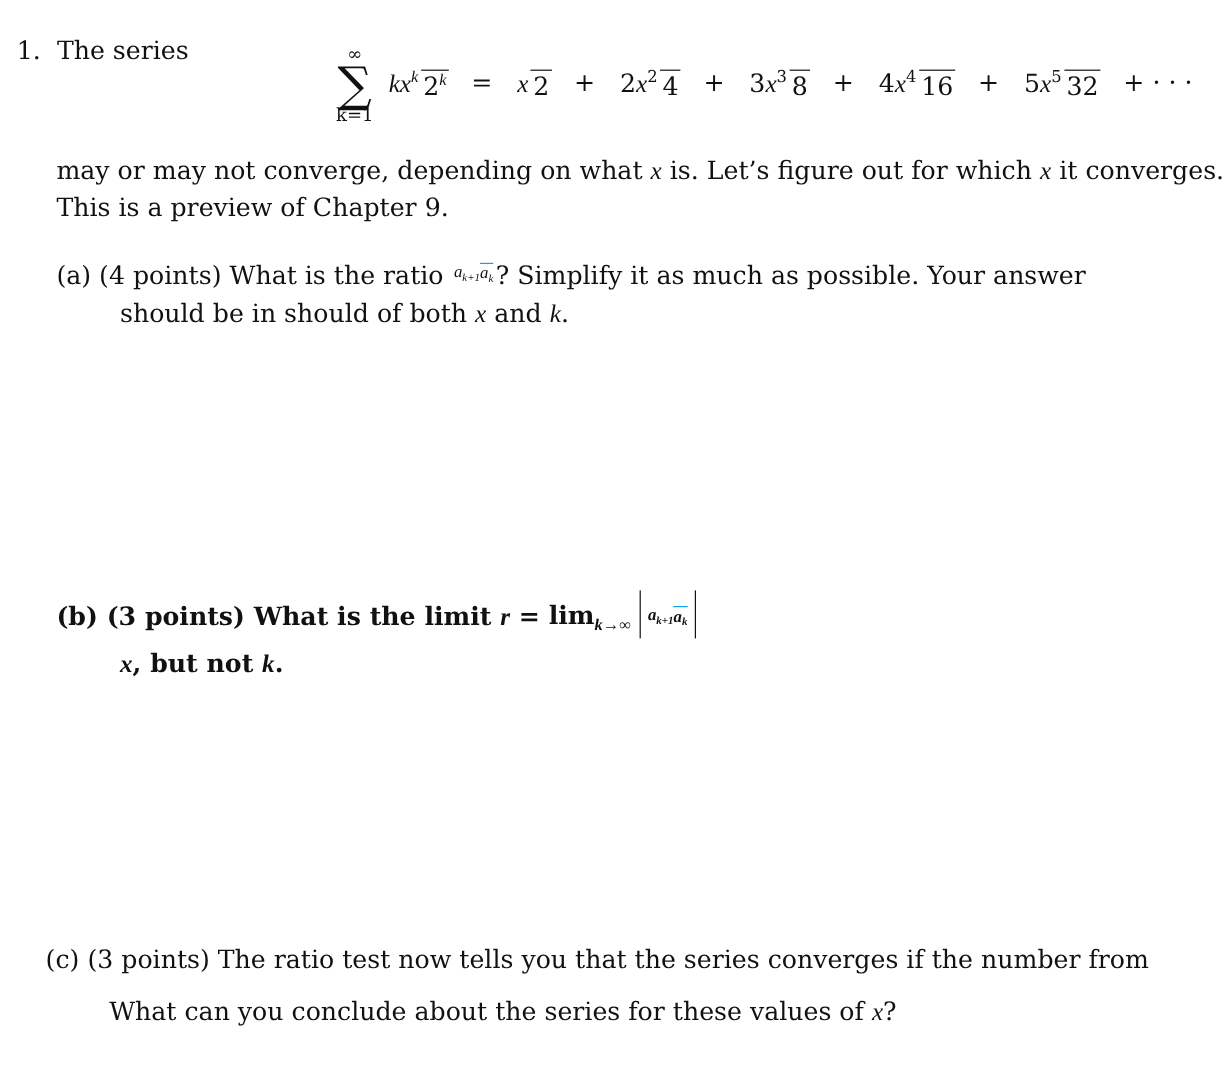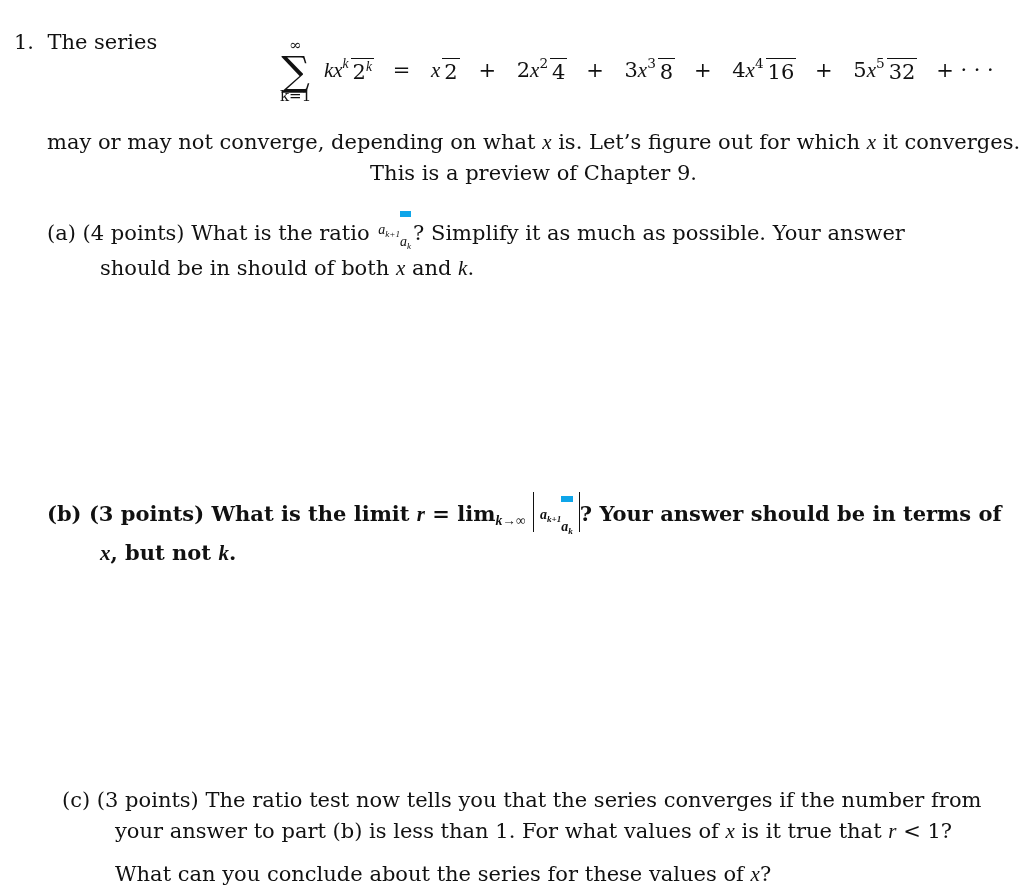--- a/index.html
+++ b/index.html
@@ -11,21 +11,21 @@
   .abs { position: absolute; white-space: nowrap; }
   i.m { font-style: italic; font-family: "Liberation Serif", "DejaVu Serif", serif; }
   .frac { display: inline-flex; flex-direction: row; align-items: center; vertical-align: middle; margin: 0 4px; }
   .frac .num { padding: 0 2px 2px 2px; line-height: 1.05; }
   .frac .den { border-top: 1.3px solid #111; padding: 2px 2px 0 2px; line-height: 1.05; text-align: center; }
   .op { margin: 0 8px; }
   sup { font-size: 0.65em; vertical-align: 0.65em; line-height: 0; }
   sub { font-size: 0.65em; vertical-align: -0.35em; line-height: 0; }
   .small-frac { display: inline-flex; flex-direction: row; align-items: center; vertical-align: middle; font-size: 14px; margin: 0 2px; position: relative; top: -4px; }
   .small-frac .num { line-height: 1; padding-bottom: 1px; }
-  .small-frac .den { border-top: 6px solid #0ea5e9; line-height: 1; padding-top: 17px; }
+  .small-frac .den { border-top: 1px solid #0ea5e9; line-height: 1; padding-top: 1px; }
   .abs-bars { display: inline-block; border-left: 1.3px solid #111; border-right: 1.3px solid #111; padding: 0 4px; vertical-align: middle; height: 40px; position: relative; top: -3px; }
   .abs-bars .small-frac { top: 4px; }
   .sigma { display: inline-flex; flex-direction: column; align-items: center; vertical-align: middle; }
   .sigma .top { font-size: 15px; line-height: 1; }
   .sigma .sym { font-size: 40px; line-height: 0.9; }
   .sigma .bot { font-size: 15px; line-height: 1; }
   .para { line-height: 31px; }
 </style>
 </head>
 <body>
@@ -66,21 +66,21 @@
     <span class="den">16</span>
   </span>
   <span class="op">+</span>
   <span class="frac">
     <span class="num"><span>5</span><i class="m">x</i><sup>5</sup></span>
     <span class="den">32</span>
   </span>
   <span class="op">+ · · ·</span>
 </div>
 
-<div class="abs para" style="left:47px; top:127px;text-align:center;">
+<div class="abs para" style="left:47px; top:127px;">
   <div>
     <span>may or may not converge, depending on what</span>
     <i class="m">x</i>
     <span>is.  Let’s figure out for which</span>
     <i class="m">x</i>
     <span>it converges.</span>
   </div>
   <div>This is a preview of Chapter 9.</div>
 </div>
 
@@ -108,38 +108,31 @@
     <span>(3 points)</span>
     <span>What is the limit</span>
     <i class="m">r</i>
     <span>=</span>
     <span><span>lim</span><sub><i class="m">k→∞</i></sub></span>
     <span class="abs-bars">
       <span class="small-frac">
         <span class="num"><i class="m">a</i><sub><i class="m">k+1</i></sub></span>
         <span class="den"><i class="m">a</i><sub><i class="m">k</i></sub></span>
       </span>
-    </span><span>?  Your answer should be in terms of</span>
+    </span>
   </div>
   <div style="padding-left:53px; margin-top:2px;">
     <i class="m">x</i><span>, but not</span>
     <i class="m">k</i><span>.</span>
   </div>
 </div>
 
-<div class="abs para" style="left:62px; top:785px;">
+<div class="abs para" style="left:38px; top:785px;">
   <div>
     <span>(c)</span>
     <span>(3 points)</span>
     <span>The ratio test now tells you that the series converges if the number from</span>
-  </div>
-  <div style="padding-left:53px;">
-    <span>your answer to part (b) is less than 1.  For what values of</span>
-    <i class="m">x</i>
-    <span>is it true that</span>
-    <i class="m">r</i>
-    <span>&lt; 1?</span>
   </div>
   <div style="padding-left:53px;margin-top:12px;">
     <span>What can you conclude about the series for these values of</span>
     <i class="m">x</i><span>?</span>
   </div>
 </div>
 
 </body></html>

